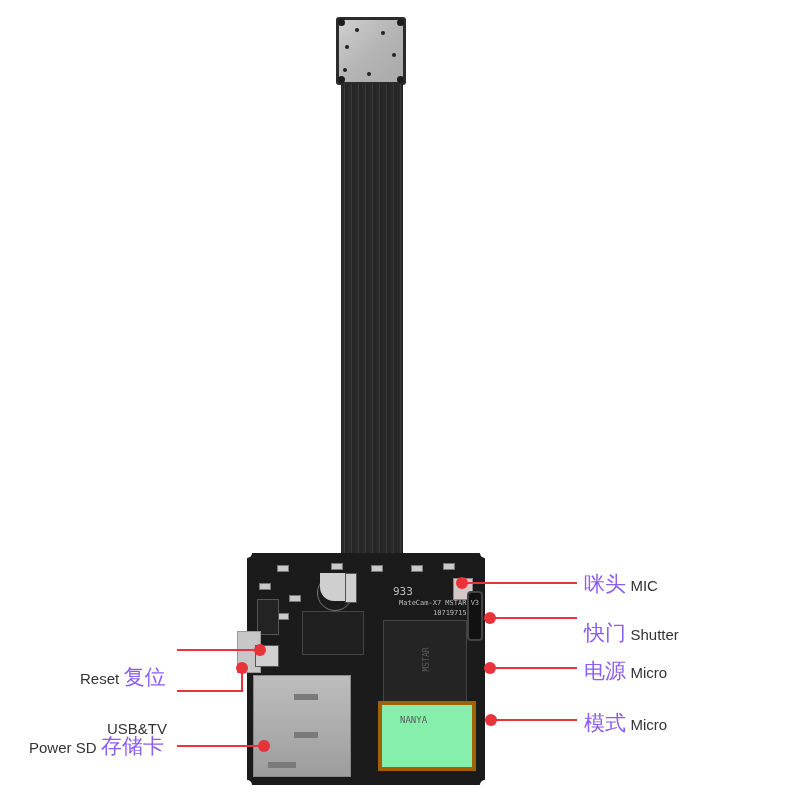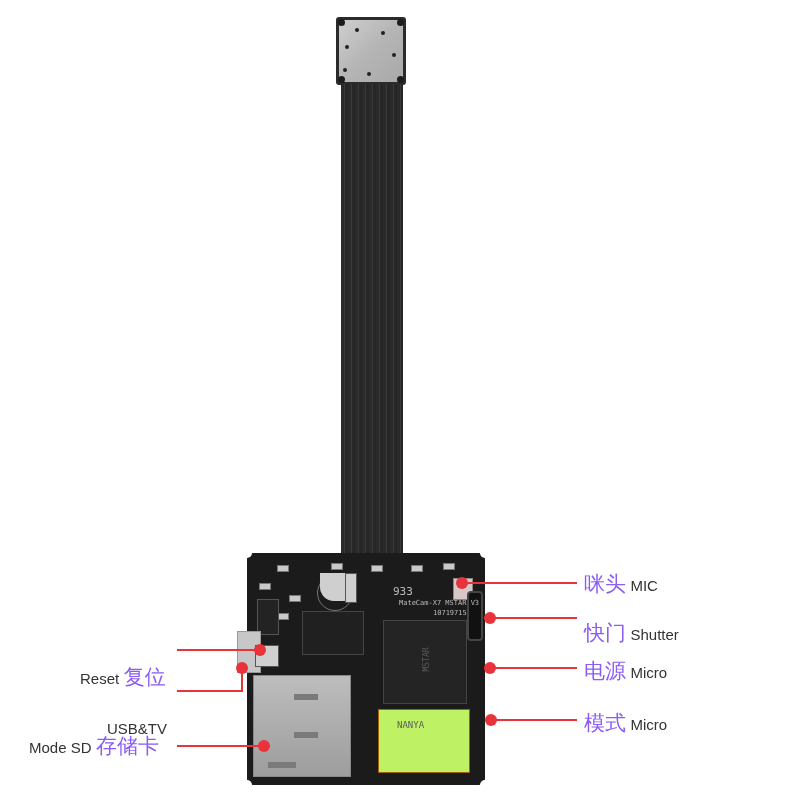--- a/index.html
+++ b/index.html
@@ -10,21 +10,21 @@
   .sensor .dot{position:absolute;width:4px;height:4px;background:#222;border-radius:50%;}
   .sensor .corner{position:absolute;width:7px;height:7px;background:#1c1c1c;border-radius:50%;}
   
   .ribbon{left:341px;top:84px;width:62px;height:472px;background:repeating-linear-gradient(90deg,#2a2a2a 0px,#2a2a2a 3px,#3a3a3a 3px,#3a3a3a 4px,#262626 4px,#262626 7px);}
   
   .board{left:247px;top:553px;width:238px;height:232px;background:#1b1b1b;border-radius:6px;}
   .board .notch{position:absolute;width:10px;height:10px;background:#fff;border-radius:50%;}
   .comp{position:absolute;background:#2d2d2d;border:1px solid #555;}
   .smd{position:absolute;background:#c9c9c9;width:10px;height:5px;border:1px solid #777;}
   .chip-main{position:absolute;left:136px;top:67px;width:82px;height:82px;background:#242424;border:1px solid #444;}
-  .chip-mem{position:absolute;left:131px;top:148px;width:90px;height:62px;background:#bef264;border:1px solid #a16207;margin-top:8px;}
+  .chip-mem{position:absolute;left:131px;top:148px;width:90px;height:62px;background:#86efac;border:4px solid #a16207;}
   .chip-small{position:absolute;left:55px;top:58px;width:60px;height:42px;background:#202020;border:1px solid #444;}
   .chip-text{position:absolute;color:#5a5a5a;font-size:8px;font-family:"DejaVu Sans Mono",monospace;white-space:nowrap;}
   .sd-card{position:absolute;left:6px;top:122px;width:96px;height:100px;background:linear-gradient(180deg,#bdbdbd,#9d9d9d);border:1px solid #888;}
   .sd-card .slot{position:absolute;background:#7a7a7a;height:6px;}
   .usb{position:absolute;left:-10px;top:78px;width:22px;height:40px;background:#c7c7c7;border:1px solid #999;}
   .mic-pad{position:absolute;left:206px;top:25px;width:18px;height:20px;background:#d8c7c7;border:1px solid #888;}
   .switch{position:absolute;left:220px;top:38px;width:12px;height:46px;background:#111;border:2px solid #444;border-radius:4px;}
   .board-label{position:absolute;font-family:"DejaVu Sans Mono",monospace;font-size:7px;color:#bbb;white-space:nowrap;}
   .shield{position:absolute;left:73px;top:20px;width:30px;height:28px;background:#cfcfcf;border-radius:0 0 0 14px;}
   .circle{position:absolute;left:70px;top:22px;width:34px;height:34px;border:1px solid #777;border-radius:50%;}
@@ -140,17 +140,17 @@
 <div class="dot-red" style="left:254px;top:644px"></div>
 
 <div class="label" style="left:107px;top:720px">
   <span class="en">USB&amp;TV</span>
 </div>
 <div class="line" style="left:177px;top:690px;width:66px"></div>
 <div class="vline" style="left:241px;top:668px;height:24px"></div>
 <div class="dot-red" style="left:236px;top:662px"></div>
 
 <div class="label" style="left:29px;top:732px">
-  <span class="en">Mode SD</span>
+  <span class="en">Power SD</span>
   <span class="cn">存储卡</span>
 </div>
 <div class="line" style="left:177px;top:745px;width:86px"></div>
 <div class="dot-red" style="left:258px;top:740px"></div>
 
 </body></html>

